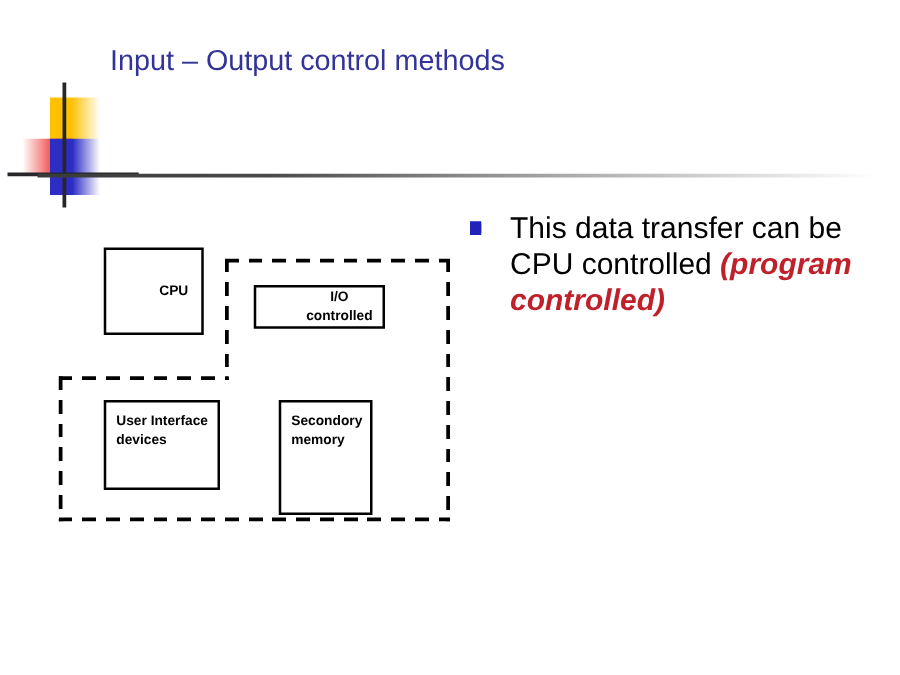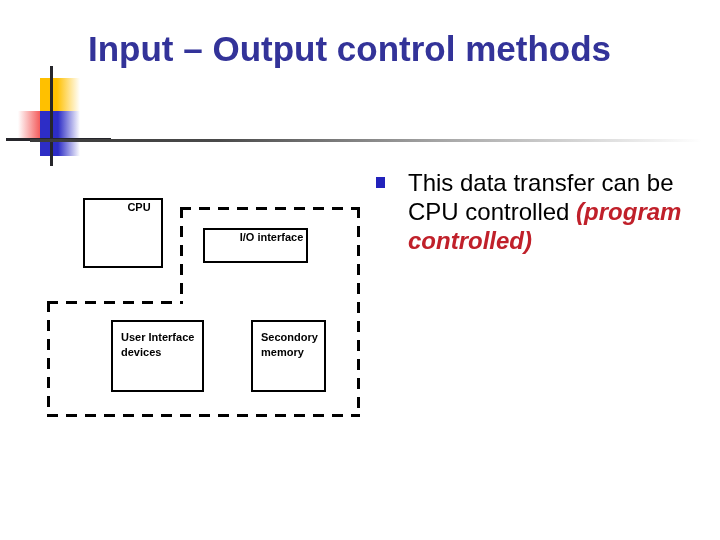--- a/index.html
+++ b/index.html
@@ -62,23 +62,23 @@
     background: #26262b;
   }
 
   
   #title {
     position: absolute;
     left: 88px;
     top: 26px;
     width: 600px;
     color: #333399;
-    font-size: 35px;
+    font-size: 23px;
     line-height: 45px;
-    font-weight: bold;
+    font-weight: normal;
     letter-spacing: 0px;
   }
 
   
   #title-rule {
     position: absolute;
     left: 30px;
     top: 139px;
     width: 672px;
     height: 3px;
@@ -119,26 +119,26 @@
   }
   .dbox .lbl {
     display: block;
     white-space: pre-line;
   }
   .dbox.center .lbl {
     text-align: center;
   }
   .dbox.center {
     display: flex;
+    align-items: center;
     justify-content: center;
     padding-left: 32px;
   }
   .dbox.tl {
     padding: 8px 0 0 8px;
-    margin-left: 28px;
   }
 
   
   #bullets {
     position: absolute;
     left: 372px;
     top: 166px;
     width: 340px;
   }
   .bullet-row {
@@ -191,29 +191,29 @@
 
   <div class="dash h" style="left:7px; top:111px; width:136px;"></div>
 
   <div class="dash v" style="left:140px; top:17px; height:97px;"></div>
 
   <div class="dbox center" style="left:43px; top:8px; width:80px; height:70px;">
     <span class="lbl">CPU</span>
   </div>
 
   <div class="dbox center" style="left:163px; top:38px; width:105px; height:35px;">
-    <span class="lbl">I/O interface</span>
+    <span class="lbl">I/O controlled</span>
   </div>
 
   <div class="dbox tl" style="left:43px; top:130px; width:93px; height:72px;">
     <span class="lbl">User Interface
 devices</span>
   </div>
 
-  <div class="dbox tl" style="left:183px; top:130px; width:75px; height:72px;">
+  <div class="dbox tl" style="left:183px; top:130px; width:75px; height:92px;">
     <span class="lbl">Secondory
 memory</span>
   </div>
 </div>
 
 <div id="bullets">
 
   <div class="bullet-row">
     <span class="bullet-mark"></span>
   </div>

